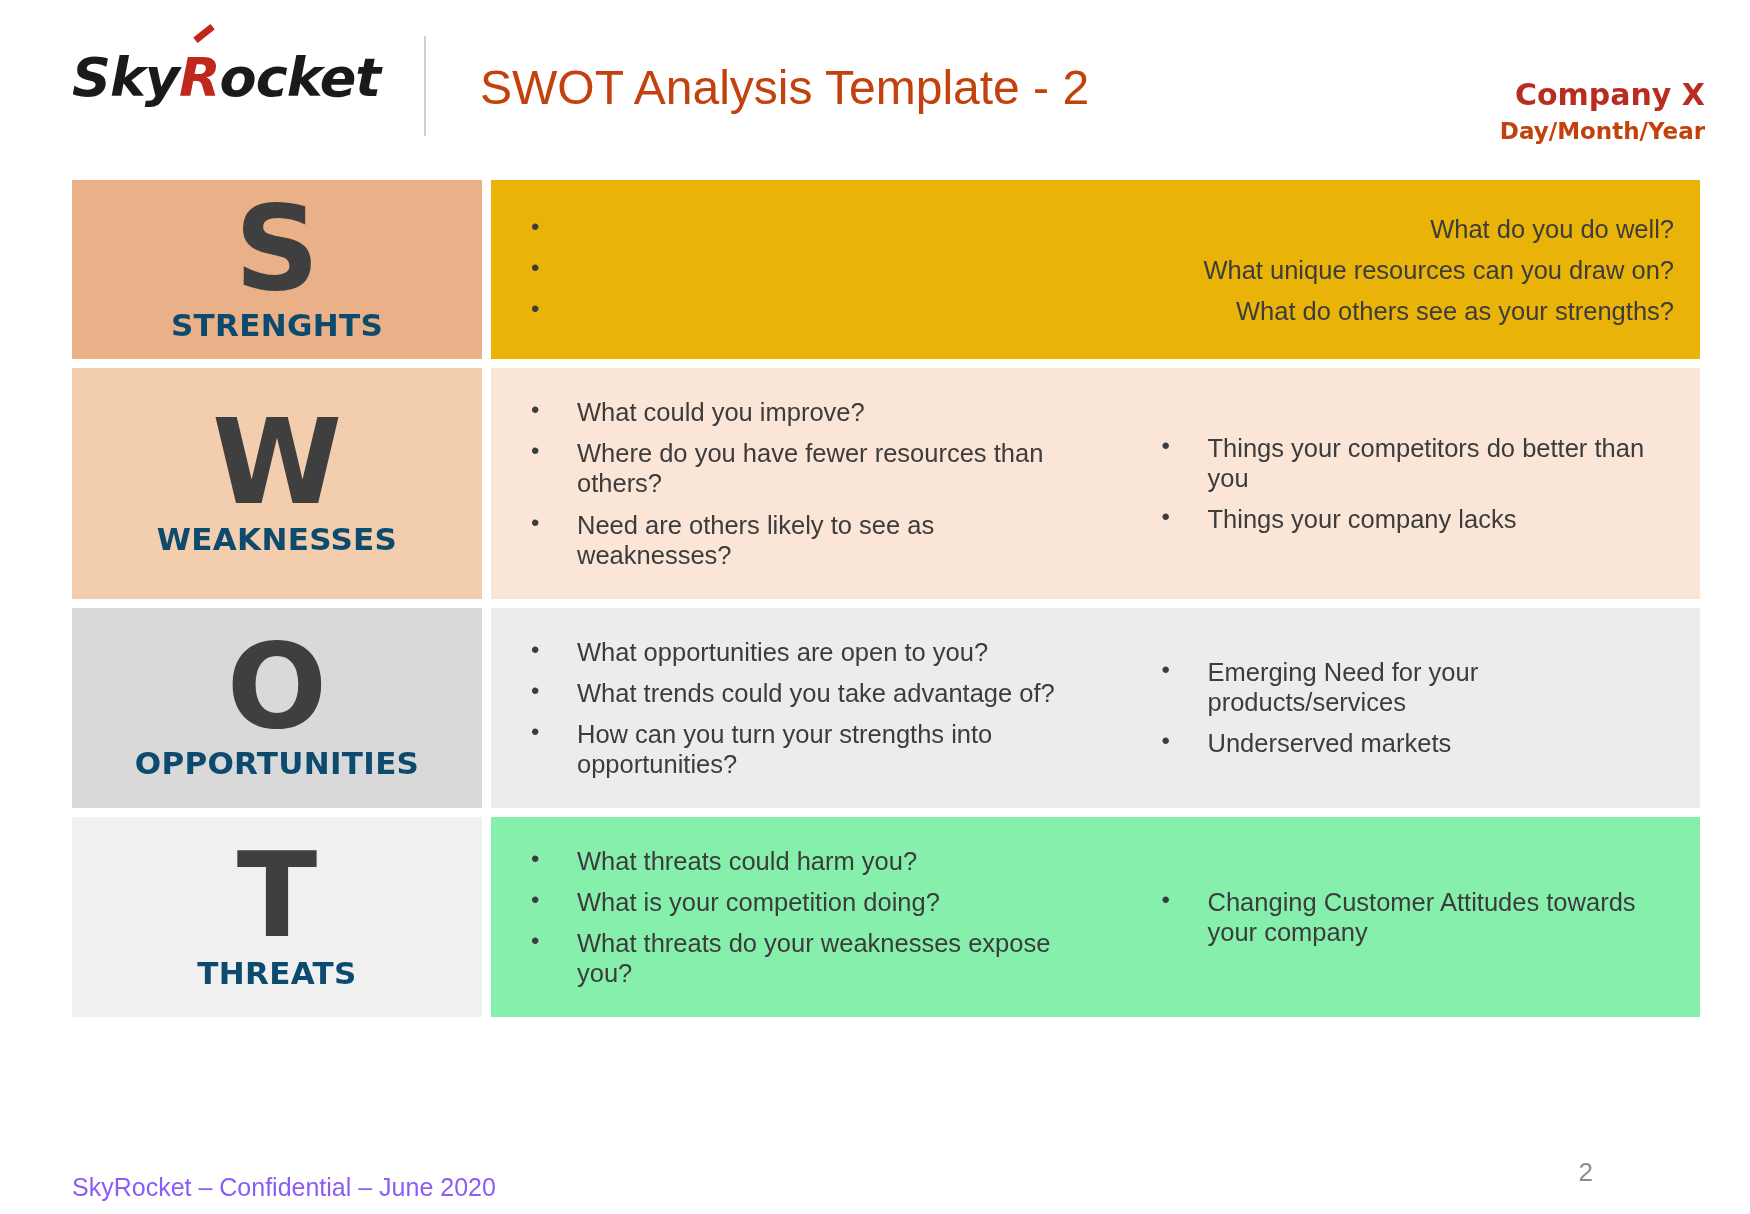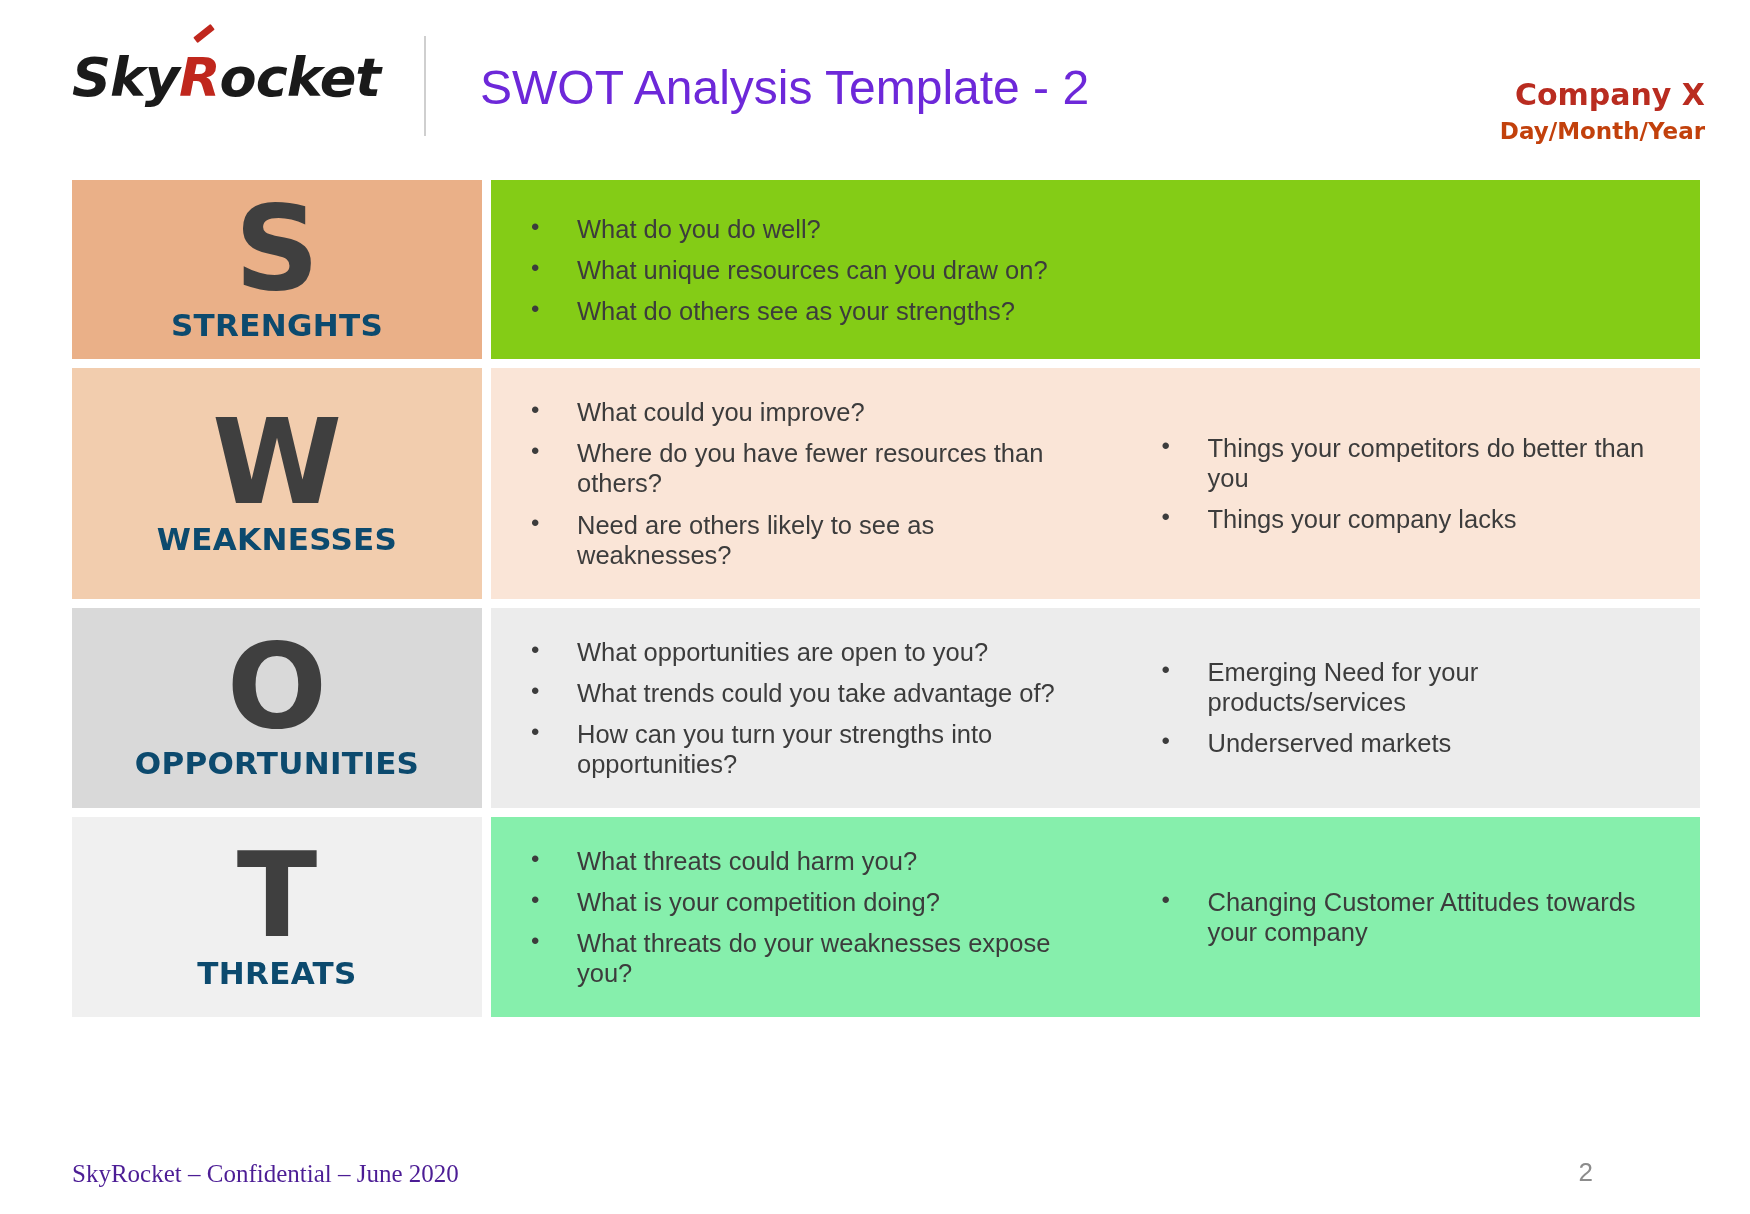--- a/index.html
+++ b/index.html
@@ -64,21 +64,21 @@
     background: #cfcfcf;
   }
 
   .deck-title {
     position: absolute;
     left: 480px;
     top: 60px;
     font-family: "Liberation Sans", sans-serif;
     font-size: 48px;
     font-weight: 300;
-    color: #6d28d9;
+    color: #c2410c;
     white-space: nowrap;
   }
 
   .company-block {
     position: absolute;
     right: 45px;
     top: 78px;
     text-align: right;
   }
   .company-name {
@@ -171,39 +171,39 @@
     content: "\2022";
     position: absolute;
     left: 6px;
     top: -1px;
     font-size: 24px;
     color: #3c3c3c;
   }
 
   
   .row-s .label-cell  { background: #eab088; }
-  .row-s .content-cell{ background: #84cc16; }
+  .row-s .content-cell{ background: #eab308; text-align: right; }
 
   .row-w .label-cell  { background: #f2cdae; }
   .row-w .content-cell{ background: #fae5d7; }
 
   .row-o .label-cell  { background: #d9d9d9; }
   .row-o .content-cell{ background: #ececec; }
 
   .row-t .label-cell  { background: #f0f0f0; }
   .row-t .content-cell{ background: #86efac; }
 
   
   .footer-note {
     position: absolute;
     left: 72px;
-    bottom: 26px;
-    font-family: Liberation Serif, serif;
+    bottom: 12px;
+    font-family: Liberation Sans, sans-serif;
     font-size: 25px;
-    color: #4c1d95;
+    color: #8b5cf6;
   }
   .page-number {
     position: absolute;
     right: 55px;
     bottom: 26px;
     font-family: "Liberation Sans", sans-serif;
     font-size: 26px;
     color: #8c8c8c;
   }
 </style>

